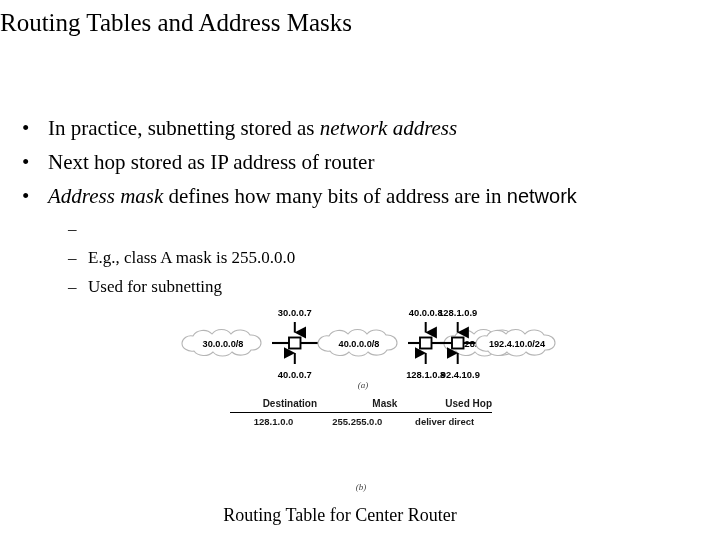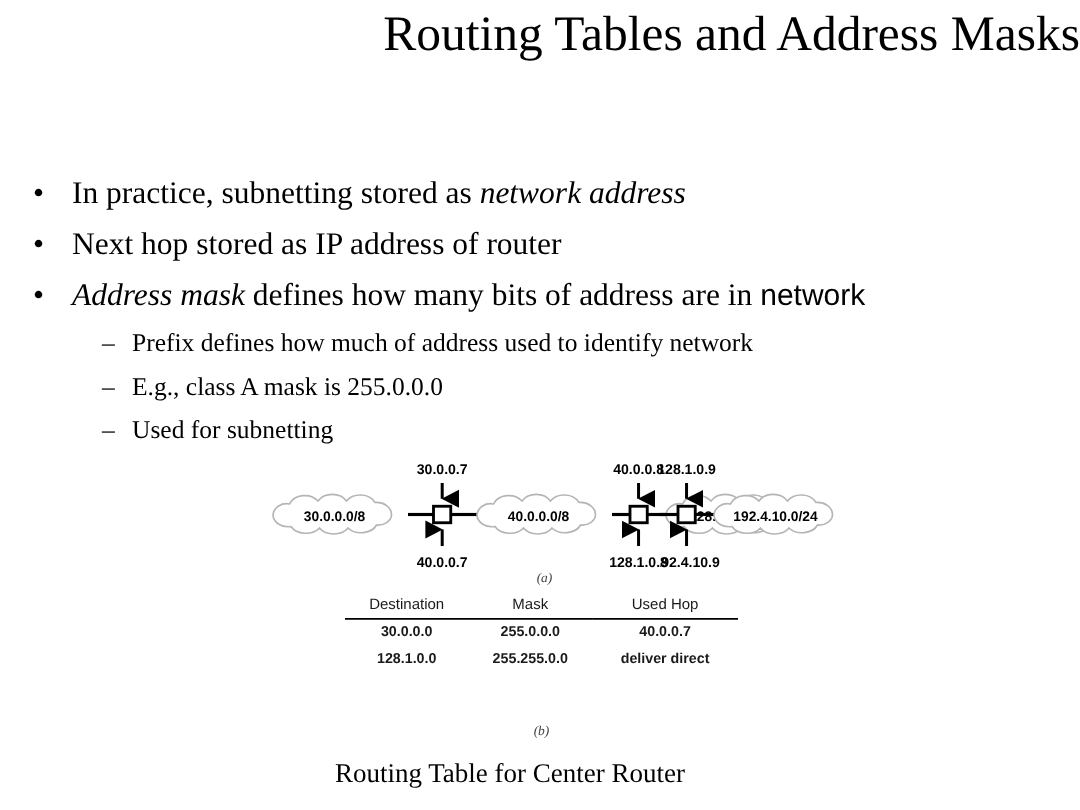--- a/index.html
+++ b/index.html
@@ -15,23 +15,23 @@
     color: #000000;
     position: relative;
   }
 
   
   .slide-title {
     position: absolute;
     left: 0;
     top: 2px;
     width: 720px;
-    text-align: right;
-    font-family: "Liberation Serif", "DejaVu Serif", serif;
-    font-size: 33px;
+    text-align: left;
+    font-family: "Liberation Serif", "DejaVu Serif", serif;
+    font-size: 25px;
     line-height: 42px;
     font-weight: normal;
     letter-spacing: 0px;
   }
 
   
   .bullet-list {
     position: absolute;
     left: 0;
     top: 113px;
@@ -102,23 +102,23 @@
   .rt {
     border-collapse: collapse;
     width: 262px;
     font-family: "Liberation Sans", "DejaVu Sans", sans-serif;
     font-size: 9.5px;
     font-weight: bold;
     color: #1a1a1a;
   }
   .rt th {
     font-size: 10px;
-    font-weight: normal;
+    font-weight: bold;
     padding: 0 0 3px 0;
-    text-align: center;
+    text-align: right;
     border-bottom: 1.6px solid #000;
   }
   .rt td {
     text-align: center;
     padding: 3.2px 0 3.2px 0;
     font-weight: bold;
   }
   .cap-a {
     position: absolute;
     left: 168px;
@@ -174,21 +174,20 @@
     <span class="marker">•</span>
     <span class="txt"></span><span class="txt ital">Address mask</span><span class="txt"> defines how many bits of address are in </span><span class="sans">network</span>
   </div>
 
 </div>
 
 <div class="sub-list">
 
   <div class="sub-row">
     <span class="marker">–</span>
-    <span>Prefix defines how much of address used to identify network</span>
   </div>
 
   <div class="sub-row">
     <span class="marker">–</span>
     <span>E.g., class A mask is 255.0.0.0</span>
   </div>
 
   <div class="sub-row">
     <span class="marker">–</span>
     <span>Used for subnetting</span>
@@ -273,25 +272,20 @@
   <table class="rt">
     <thead>
       <tr>
         <th>Destination</th>
         <th>Mask</th>
         <th>Used Hop</th>
       </tr>
     </thead>
     <tbody>
       <tr>
-        <td>30.0.0.0</td>
-        <td>255.0.0.0</td>
-        <td>40.0.0.7</td>
-      </tr>
-      <tr>
         <td>128.1.0.0</td>
         <td>255.255.0.0</td>
         <td>deliver direct</td>
       </tr>
     </tbody>
   </table>
 </div>
 
 <div class="cap-b">(b)</div>
 

